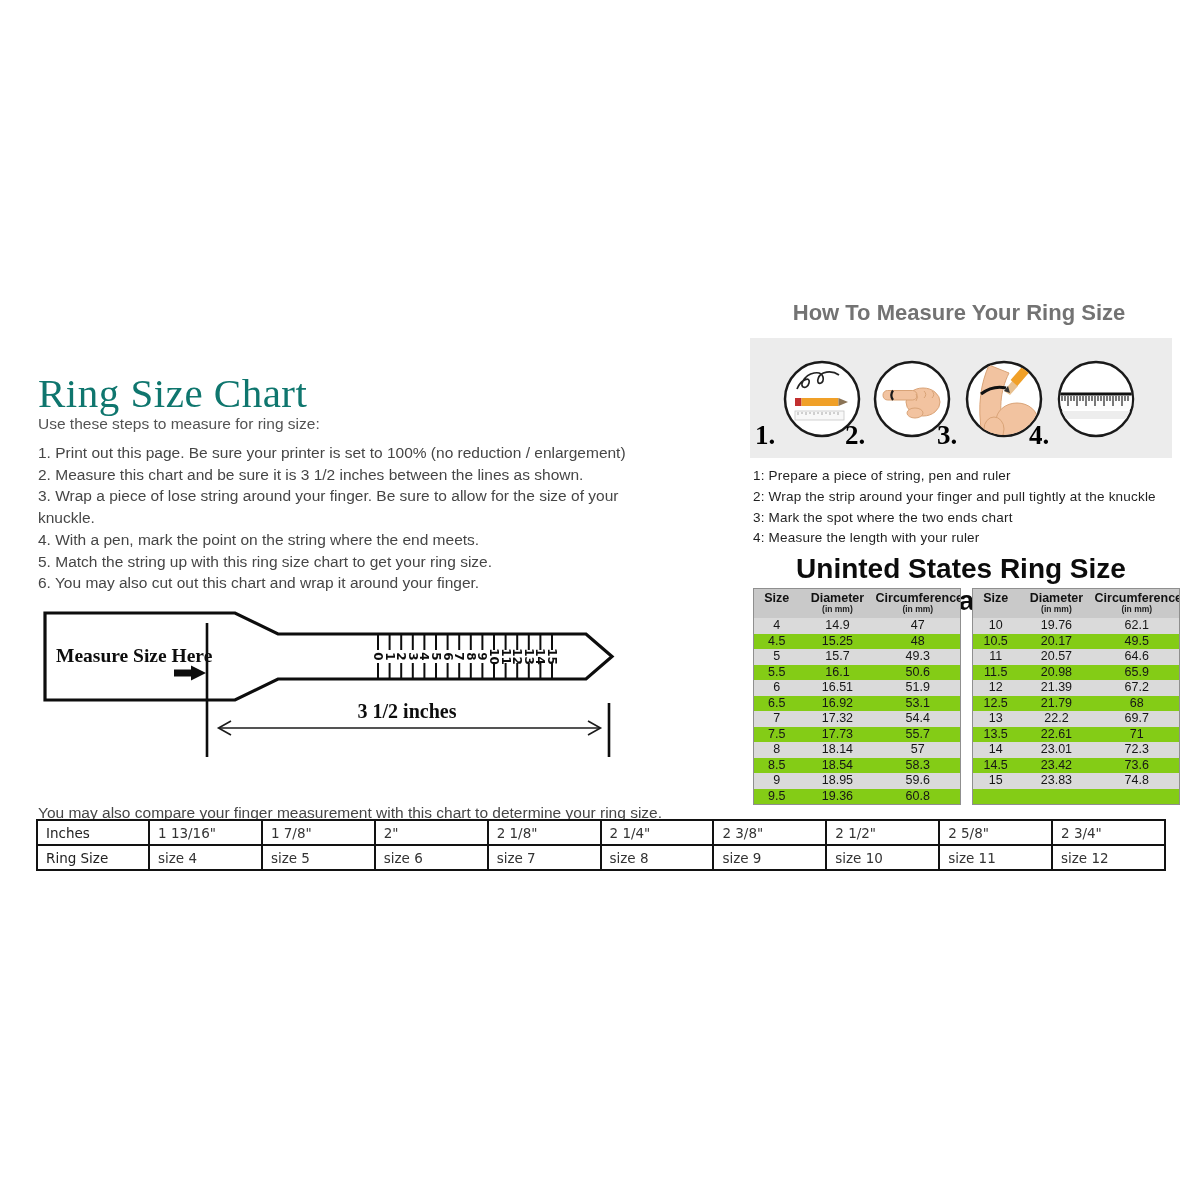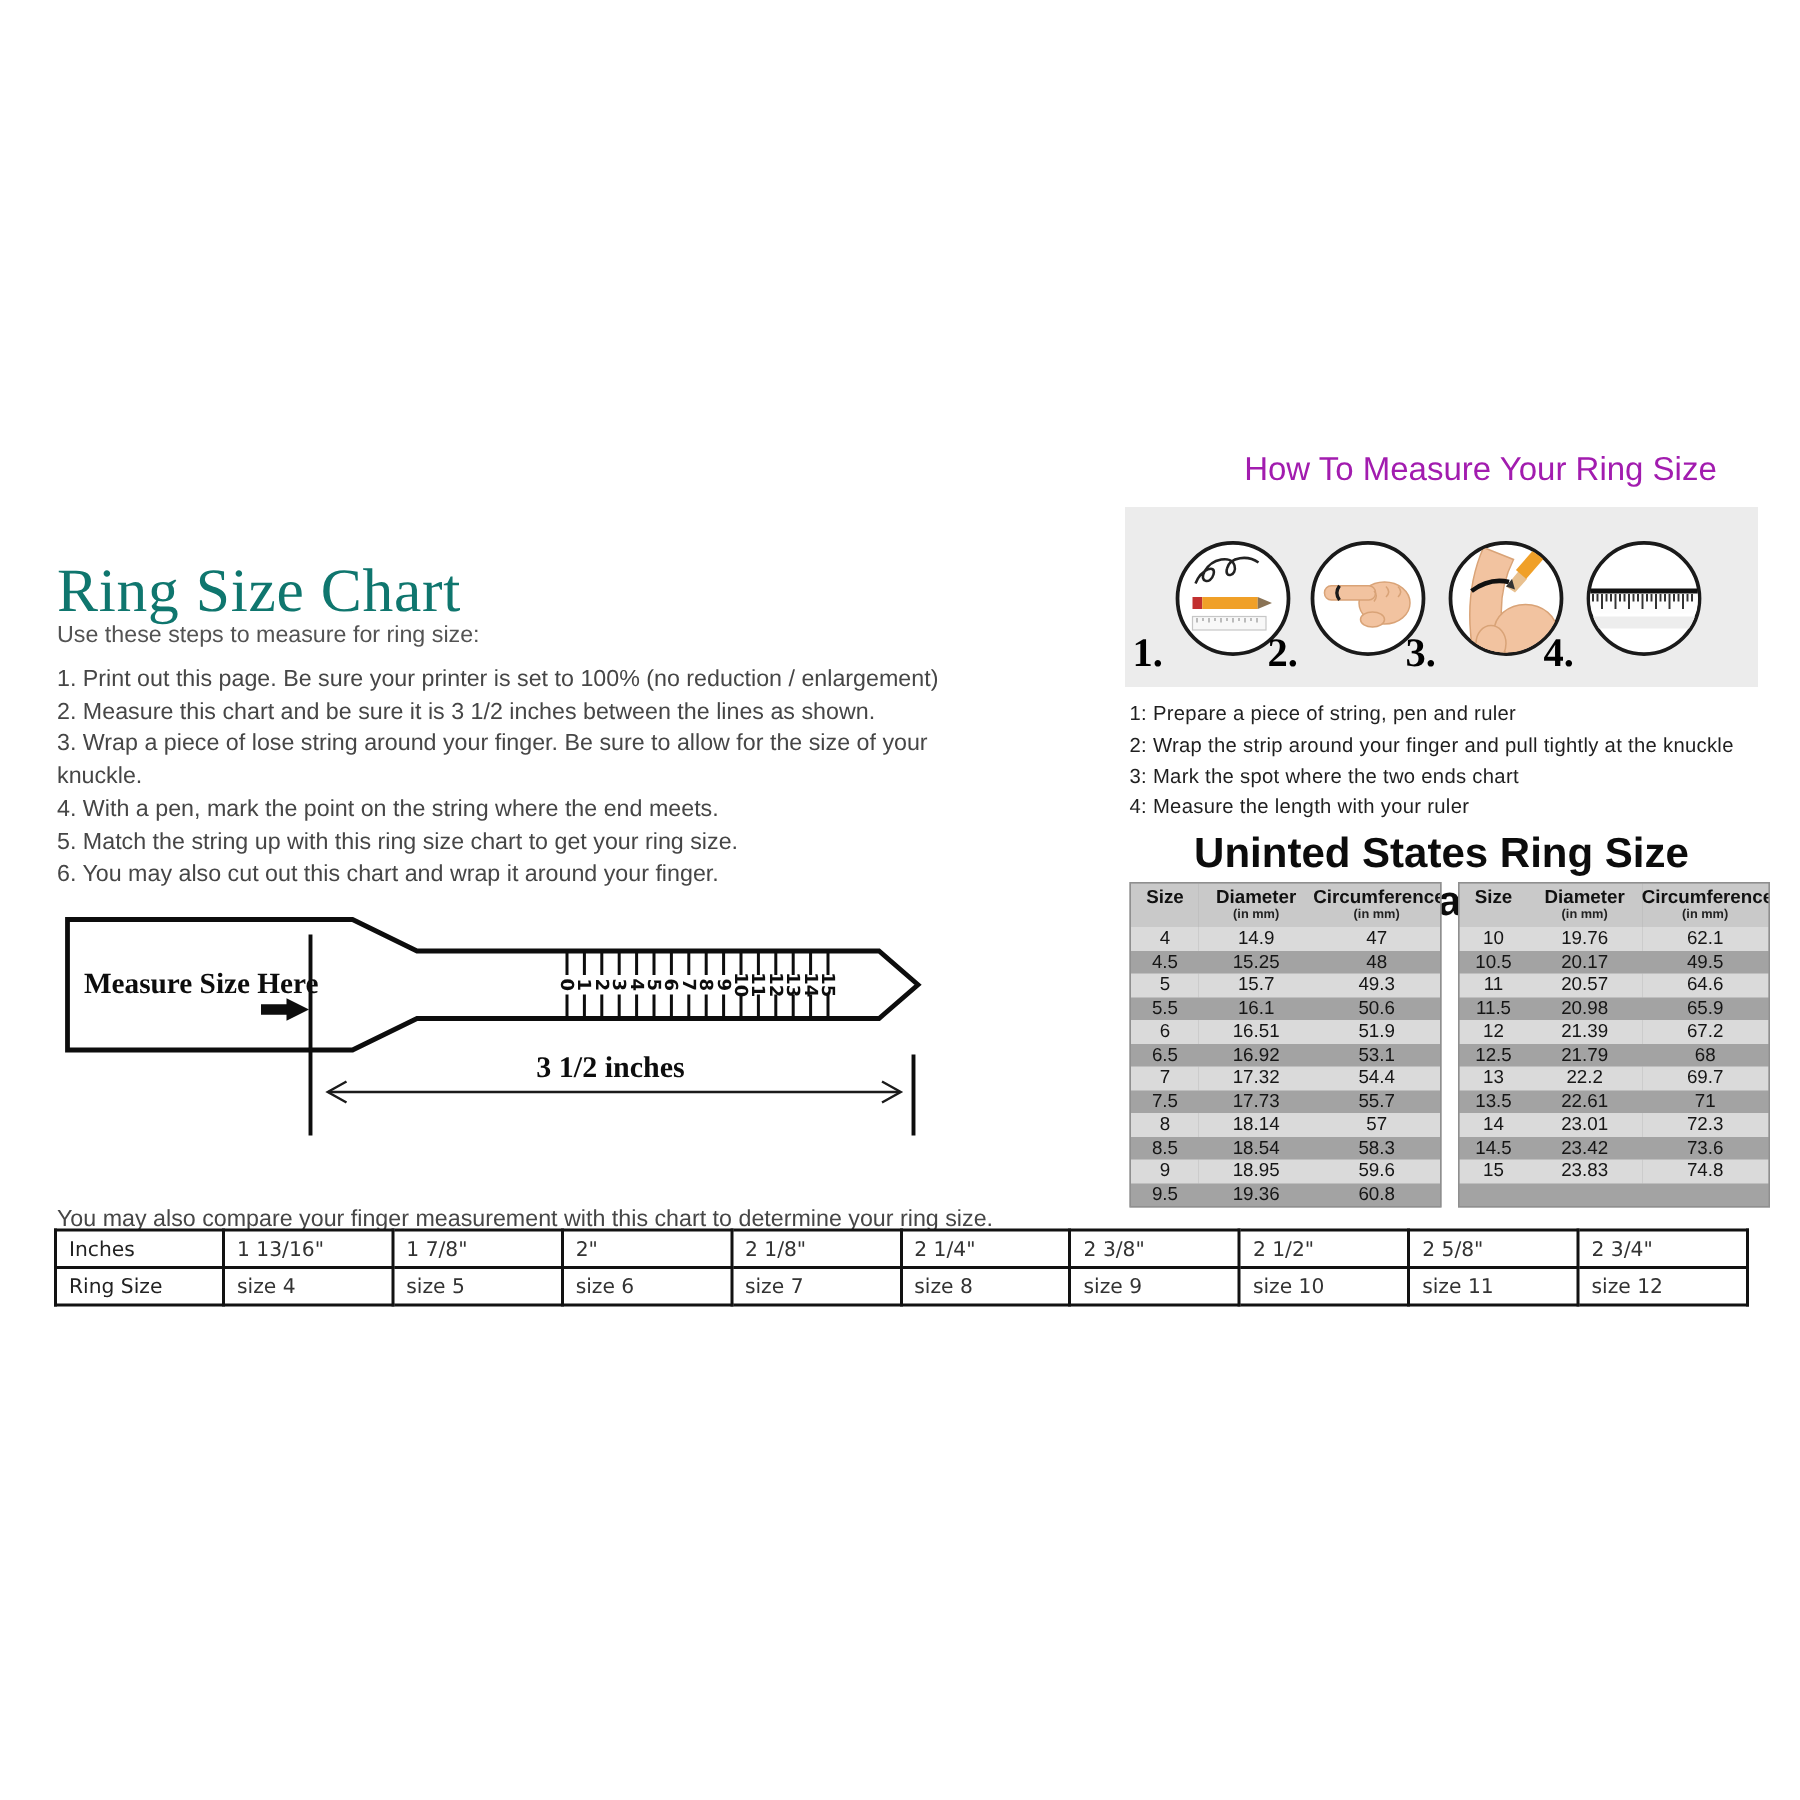--- a/index.html
+++ b/index.html
@@ -18,33 +18,33 @@
   .sizer .outline{fill:#fff;stroke:#0d0d0d;stroke-width:3.2;stroke-linejoin:miter;}
   .sizer .mline{stroke:#0d0d0d;stroke-width:2.6;}
   .sizer .measure-label{font-family:"Liberation Serif",serif;font-weight:bold;font-size:19.5px;fill:#0d0d0d;}
   .sizer .dim-label{font-family:"Liberation Serif",serif;font-weight:bold;font-size:20px;fill:#0d0d0d;text-anchor:middle;}
   #ticks line{stroke:#0d0d0d;stroke-width:2;}
   #ticks text{font-family:"DejaVu Sans",sans-serif;font-weight:bold;font-size:12px;fill:#0d0d0d;
               text-anchor:middle;dominant-baseline:central;}
   .dimarrow{stroke:#1b1b1b;stroke-width:1.6;fill:none;}
 
   
-  .how-title{position:absolute;left:776px;top:300px;width:422px;text-align:center;
-             font-size:22px;font-weight:normal;color:#a21caf;}
+  .how-title{position:absolute;left:748px;top:300px;width:422px;text-align:center;
+             font-size:22px;font-weight:bold;color:#737373;}
   .panel{position:absolute;left:750px;top:338px;width:422px;height:120px;background:#ececec;}
   .fig{position:absolute;width:80px;height:80px;top:21px;}
   .fig1{left:32px;} .fig2{left:122px;} .fig3{left:214px;} .fig4{left:306px;}
   .fig .num{position:absolute;left:-27px;bottom:-12px;font-family:"Liberation Serif",serif;
             font-weight:bold;font-size:27px;color:#000;}
   .how-steps{position:absolute;left:753px;top:466px;font-size:13.5px;color:#1f1f1f;
              line-height:20.8px;width:430px;letter-spacing:.2px;}
   .equiv-title{position:absolute;left:750px;top:553px;width:422px;text-align:center;
                font-size:28px;font-weight:bold;color:#0c0c0c;}
   .equiv-wrap{position:absolute;left:753px;top:588px;display:flex;gap:11px;}
-  .tblbox{width:208px;height:217px;border:1px solid #8f8f8f;background:#a3a3a3;overflow:hidden;box-sizing:border-box;}
+  .tblbox{width:208px;height:217px;border:1px solid #8f8f8f;background:#84cc16;overflow:hidden;box-sizing:border-box;}
   table.equiv{width:100%;border-collapse:collapse;table-layout:fixed;}
   table.equiv th{background:#c9c9c9;font-size:12.5px;font-weight:bold;color:#111;
                  padding:3px 0 2px;line-height:1.02;height:24px;vertical-align:top;}
   table.equiv th .sub{display:block;font-size:8.5px;font-weight:bold;color:#222;}
   table.equiv td{font-size:12.5px;text-align:center;height:15.5px;padding:0;color:#161616;line-height:15.5px;}
   table.equiv tbody tr.alt{background:#dadada;}
   table.equiv col.c-size{width:22%;} table.equiv col.c-dia{width:37%;} table.equiv col.c-cir{width:41%;}
 
   
   .conversion{position:absolute;left:36px;top:819px;width:1130px;border-collapse:collapse;table-layout:fixed;}

